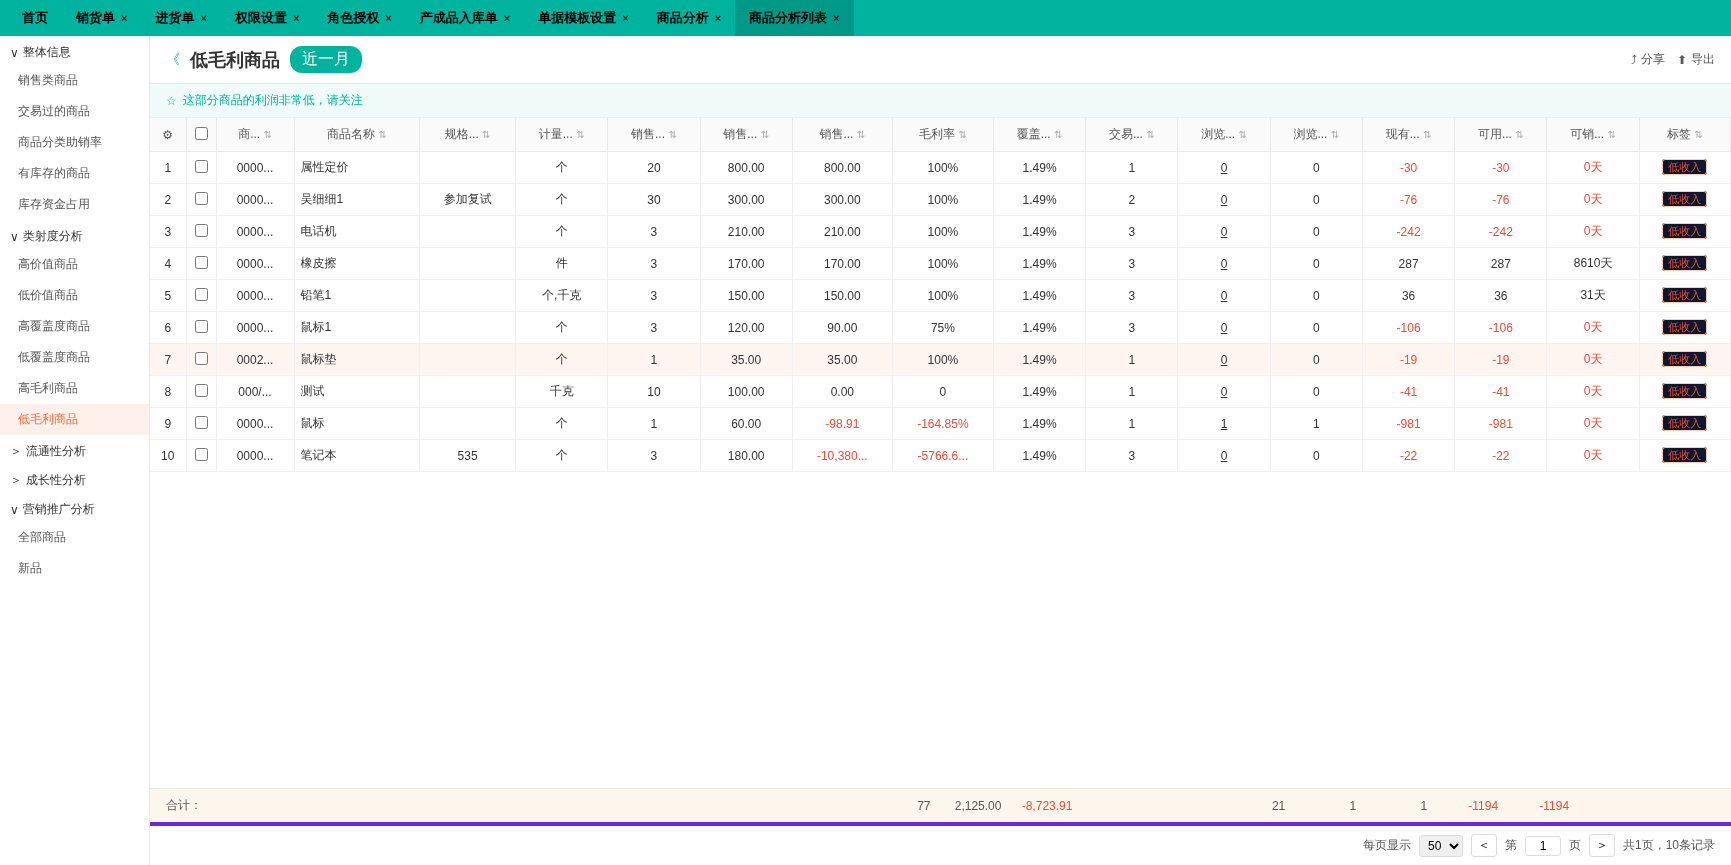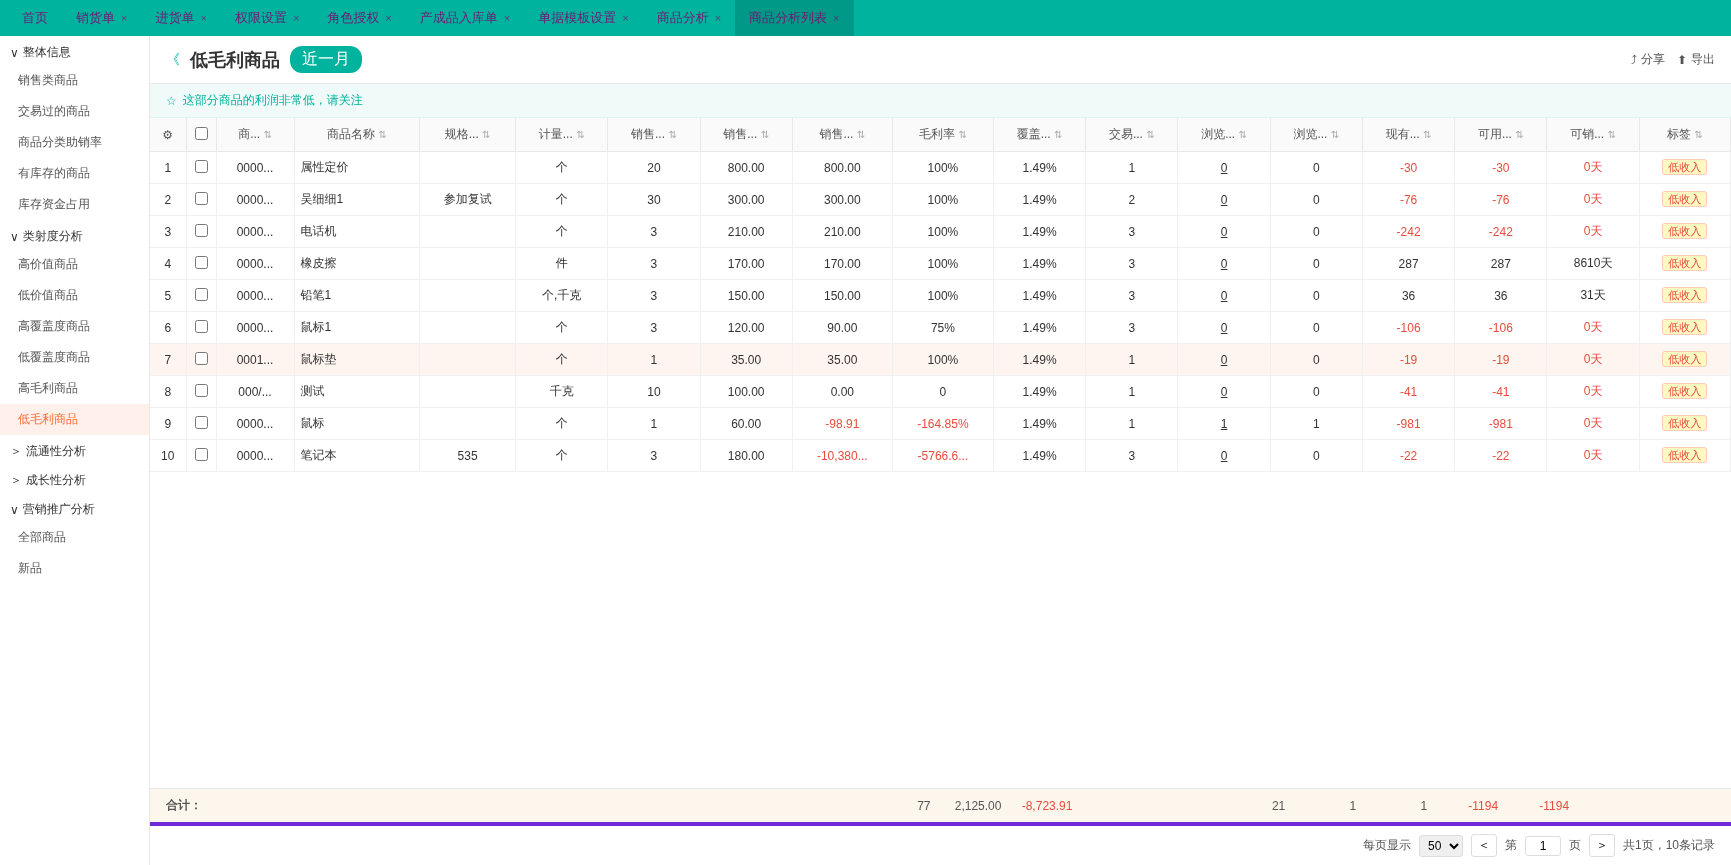--- a/index.html
+++ b/index.html
@@ -8,28 +8,29 @@
     
     .top-nav {
       background: #00b39e;
       height: 36px;
       display: flex;
       align-items: center;
       padding: 0 8px;
       gap: 0;
     }
     .nav-item {
-      color: #701a75;
+      color: #000000;
       padding: 0 14px;
       height: 36px;
       display: flex;
       align-items: center;
       cursor: pointer;
       font-size: 13px;
       white-space: nowrap;
+      font-weight: bold;
     }
     .nav-item.active { background: rgba(0,0,0,0.15); }
     .nav-item .close-x { margin-left: 6px; font-size: 11px; opacity: 0.8; }
 
     
     .main-layout {
       display: flex;
       height: calc(100vh - 36px);
     }
 
@@ -167,42 +168,42 @@
     tbody tr.highlighted { background: #fff5f0; }
     tbody td {
       padding: 7px 6px;
       text-align: center;
       color: #333;
       border-right: 1px solid #f0f0f0;
       white-space: nowrap;
     }
     .red-text { color: #e74c3c; }
     .orange-tag {
-      background: #fef9c3;
+      background: #0f172a;
       color: #e74c3c;
       border: 1px solid #ffcbb3;
       border-radius: 3px;
       padding: 1px 5px;
       font-size: 11px;
     }
     .text-left { text-align: left; margin-top: 10px; }
     .underline { text-decoration: underline; }
 
     
     .table-footer {
       background: #fdf6ec;
       border-top: 1px solid #e8e8e8;
       padding: 8px 16px;
       display: flex;
       align-items: center;
       font-size: 12px;
       color: #555;
       gap: 0;
     }
-    .footer-label { font-weight: bold; }
+    .footer-label { font-weight: normal; }
     .footer-cells {
       display: flex;
       flex: 1;
     }
     .footer-cell {
       flex: 1;
       text-align: right;
       padding: 0 4px;
     }
 
@@ -497,21 +498,21 @@
       <td class="underline">0</td>
       <td>0</td>
       <td class="red-text">-106</td>
       <td class="red-text">-106</td>
       <td class="red-text">0天</td>
       <td><span class="orange-tag">低收入</span></td>
     </tr>
             <tr class="highlighted">
       <td>7</td>
       <td><input type="checkbox" style=""></td>
-      <td>0001...</td>
+      <td>0002...</td>
       <td class="text-left">鼠标垫</td>
       <td></td>
       <td>个</td>
       <td>1</td>
       <td>35.00</td>
       <td class="">35.00</td>
       <td class="">100%</td>
       <td>1.49%</td>
       <td>1</td>
       <td class="underline">0</td>

